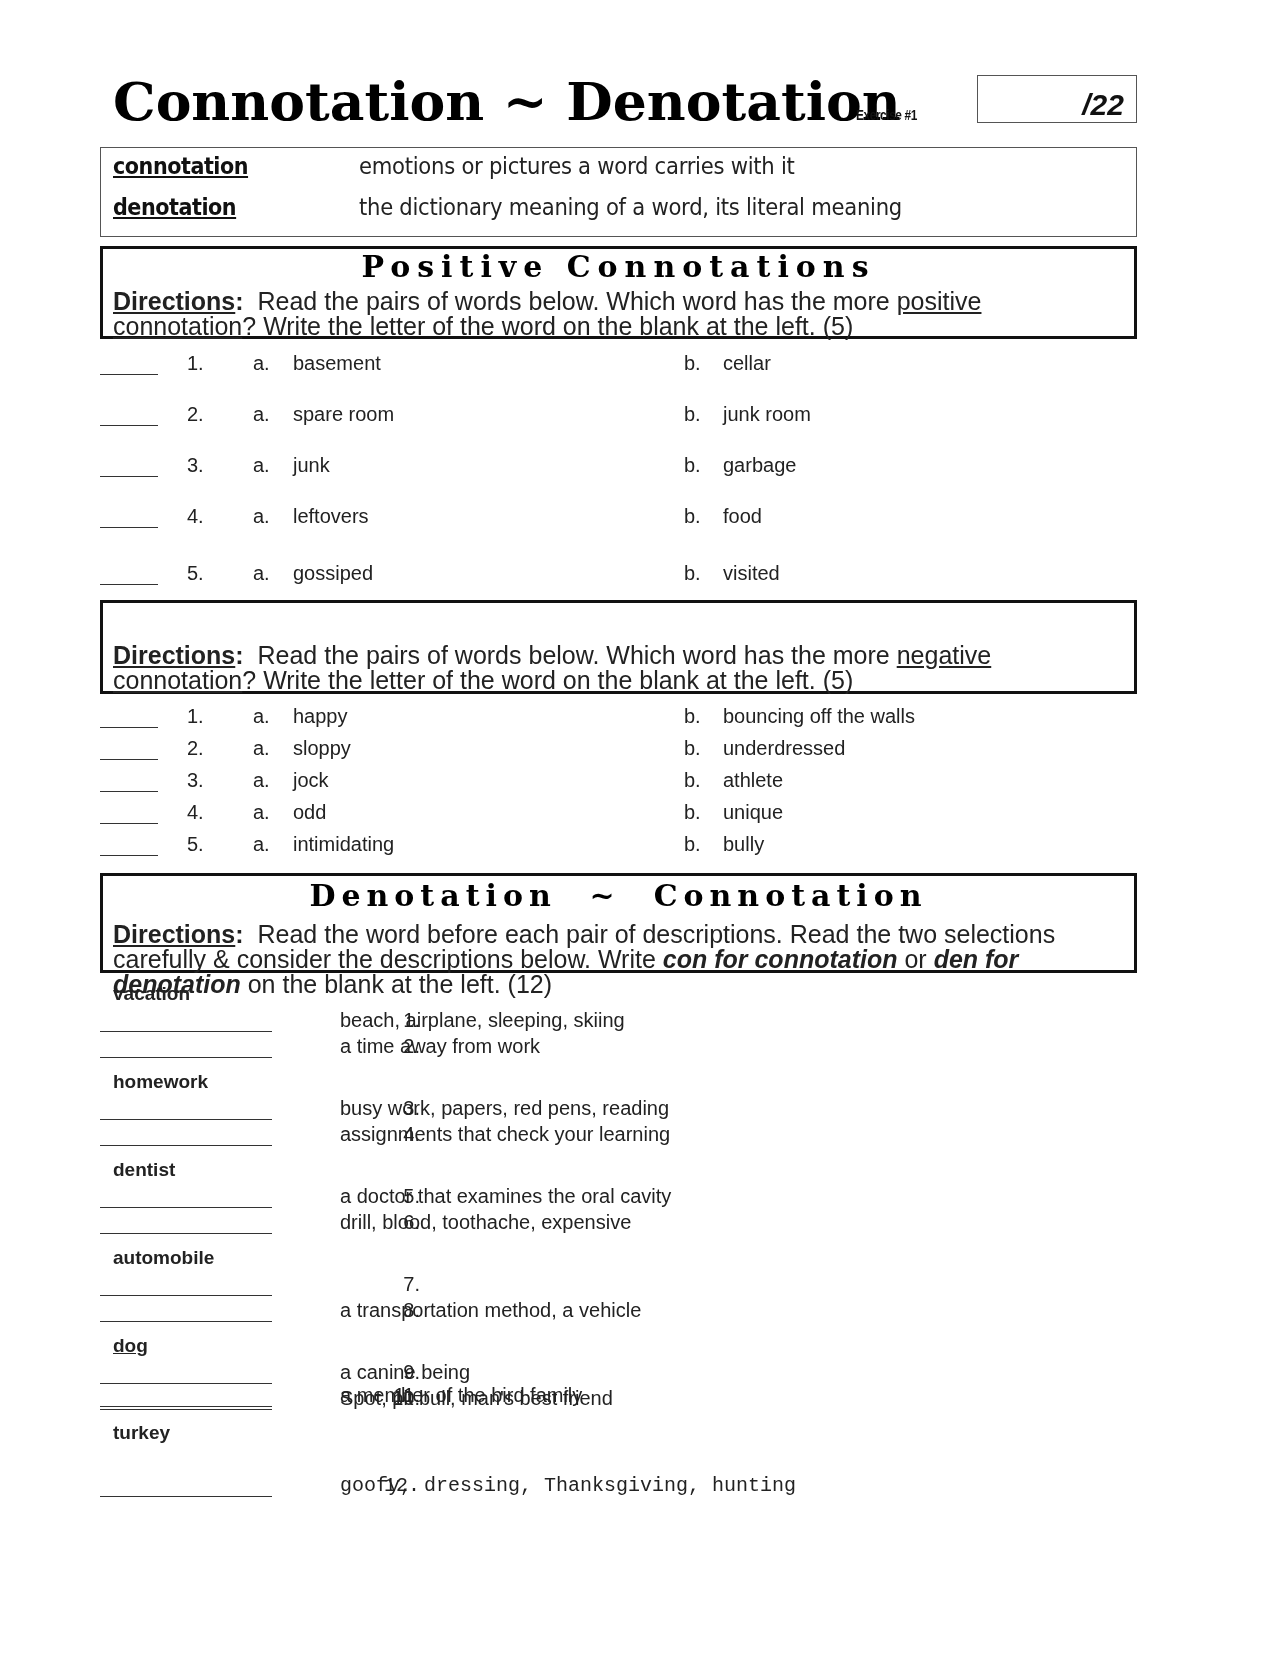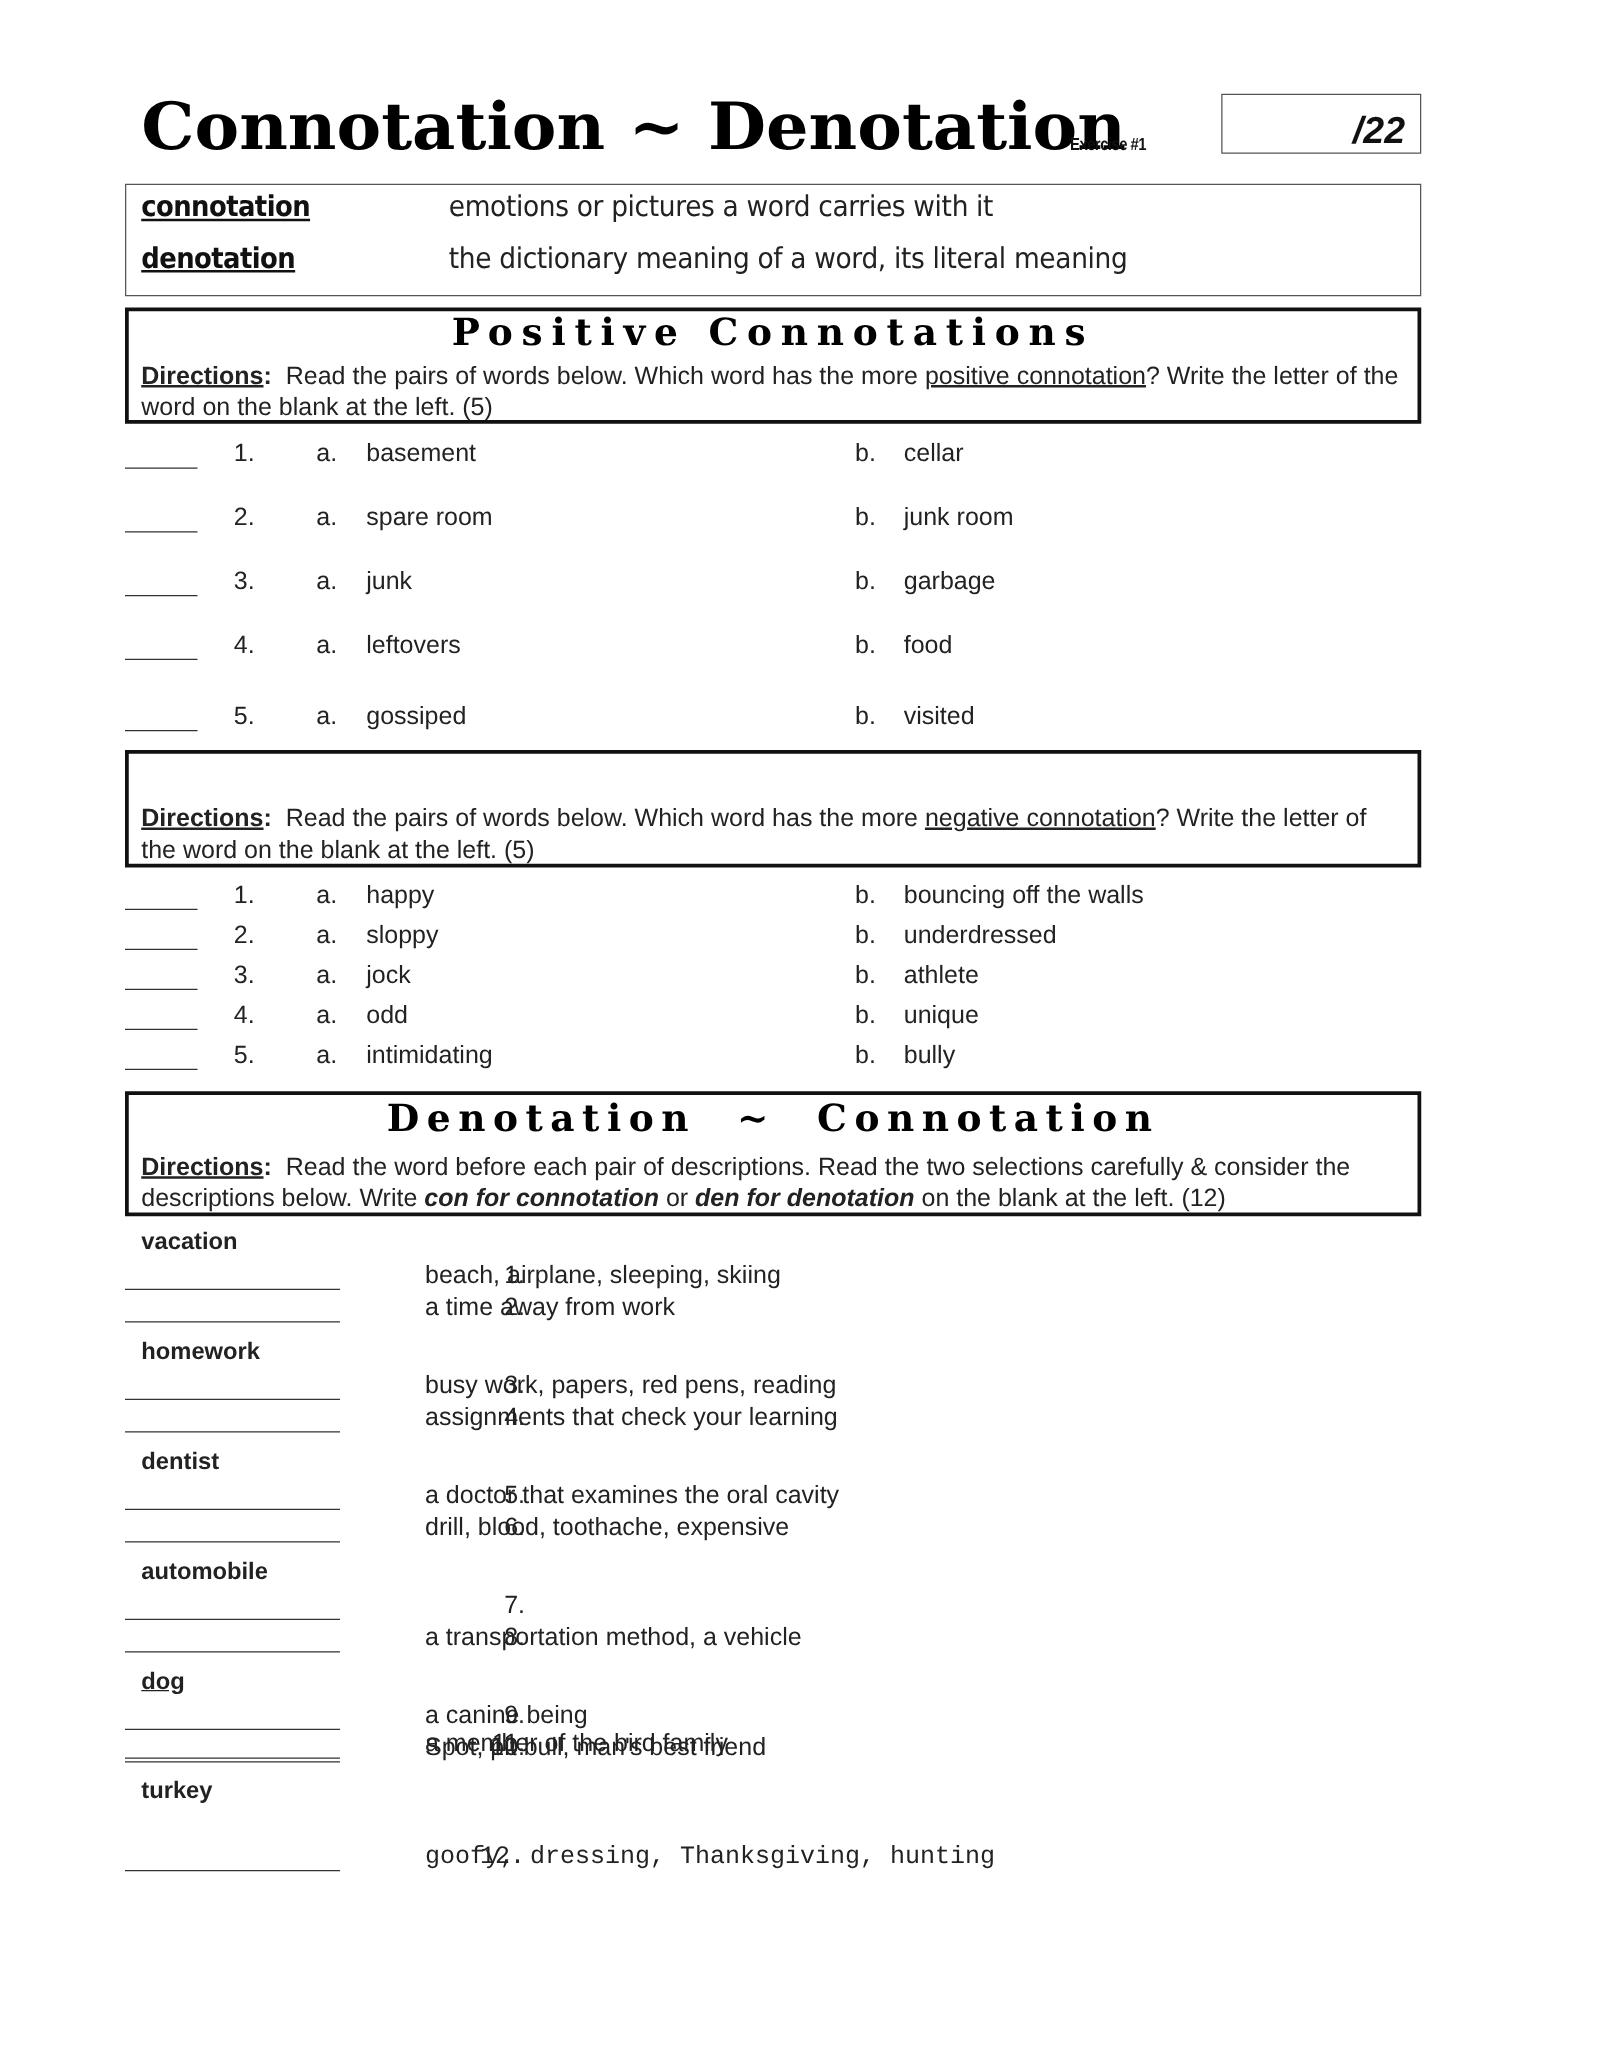--- a/index.html
+++ b/index.html
@@ -52,21 +52,21 @@
     .section {
       left: 100px; width: 1037px; border: 3px solid #111;
     }
     .section-title {
       position: absolute; left: 0; right: 0; text-align: center;
       font-family: "DejaVu Serif", serif; font-weight: bold;
       font-size: 30px; letter-spacing: 7px; color: #000;
     }
     .directions {
       position: absolute; left: 10px; right: 10px;
-      font-size: 20px; line-height: 25px; color: #222;
+      font-size: 25px; line-height: 25px; color: #222;
     }
     .directions .dlabel { font-weight: bold; text-decoration: underline; }
     .directions .colon { font-weight: bold; }
     .directions u { text-decoration: underline; }
     .directions b { font-weight: bold; font-style: italic; }
 
     
     .row { position: absolute; left: 100px; width: 900px; height: 28px; font-size: 20px; color: #222; }
     .blank-short { position: absolute; left: 0; top: 22px; width: 58px; border-bottom: 1.5px solid #333; }
     .num { position: absolute; left: 87px; top: 0; }

